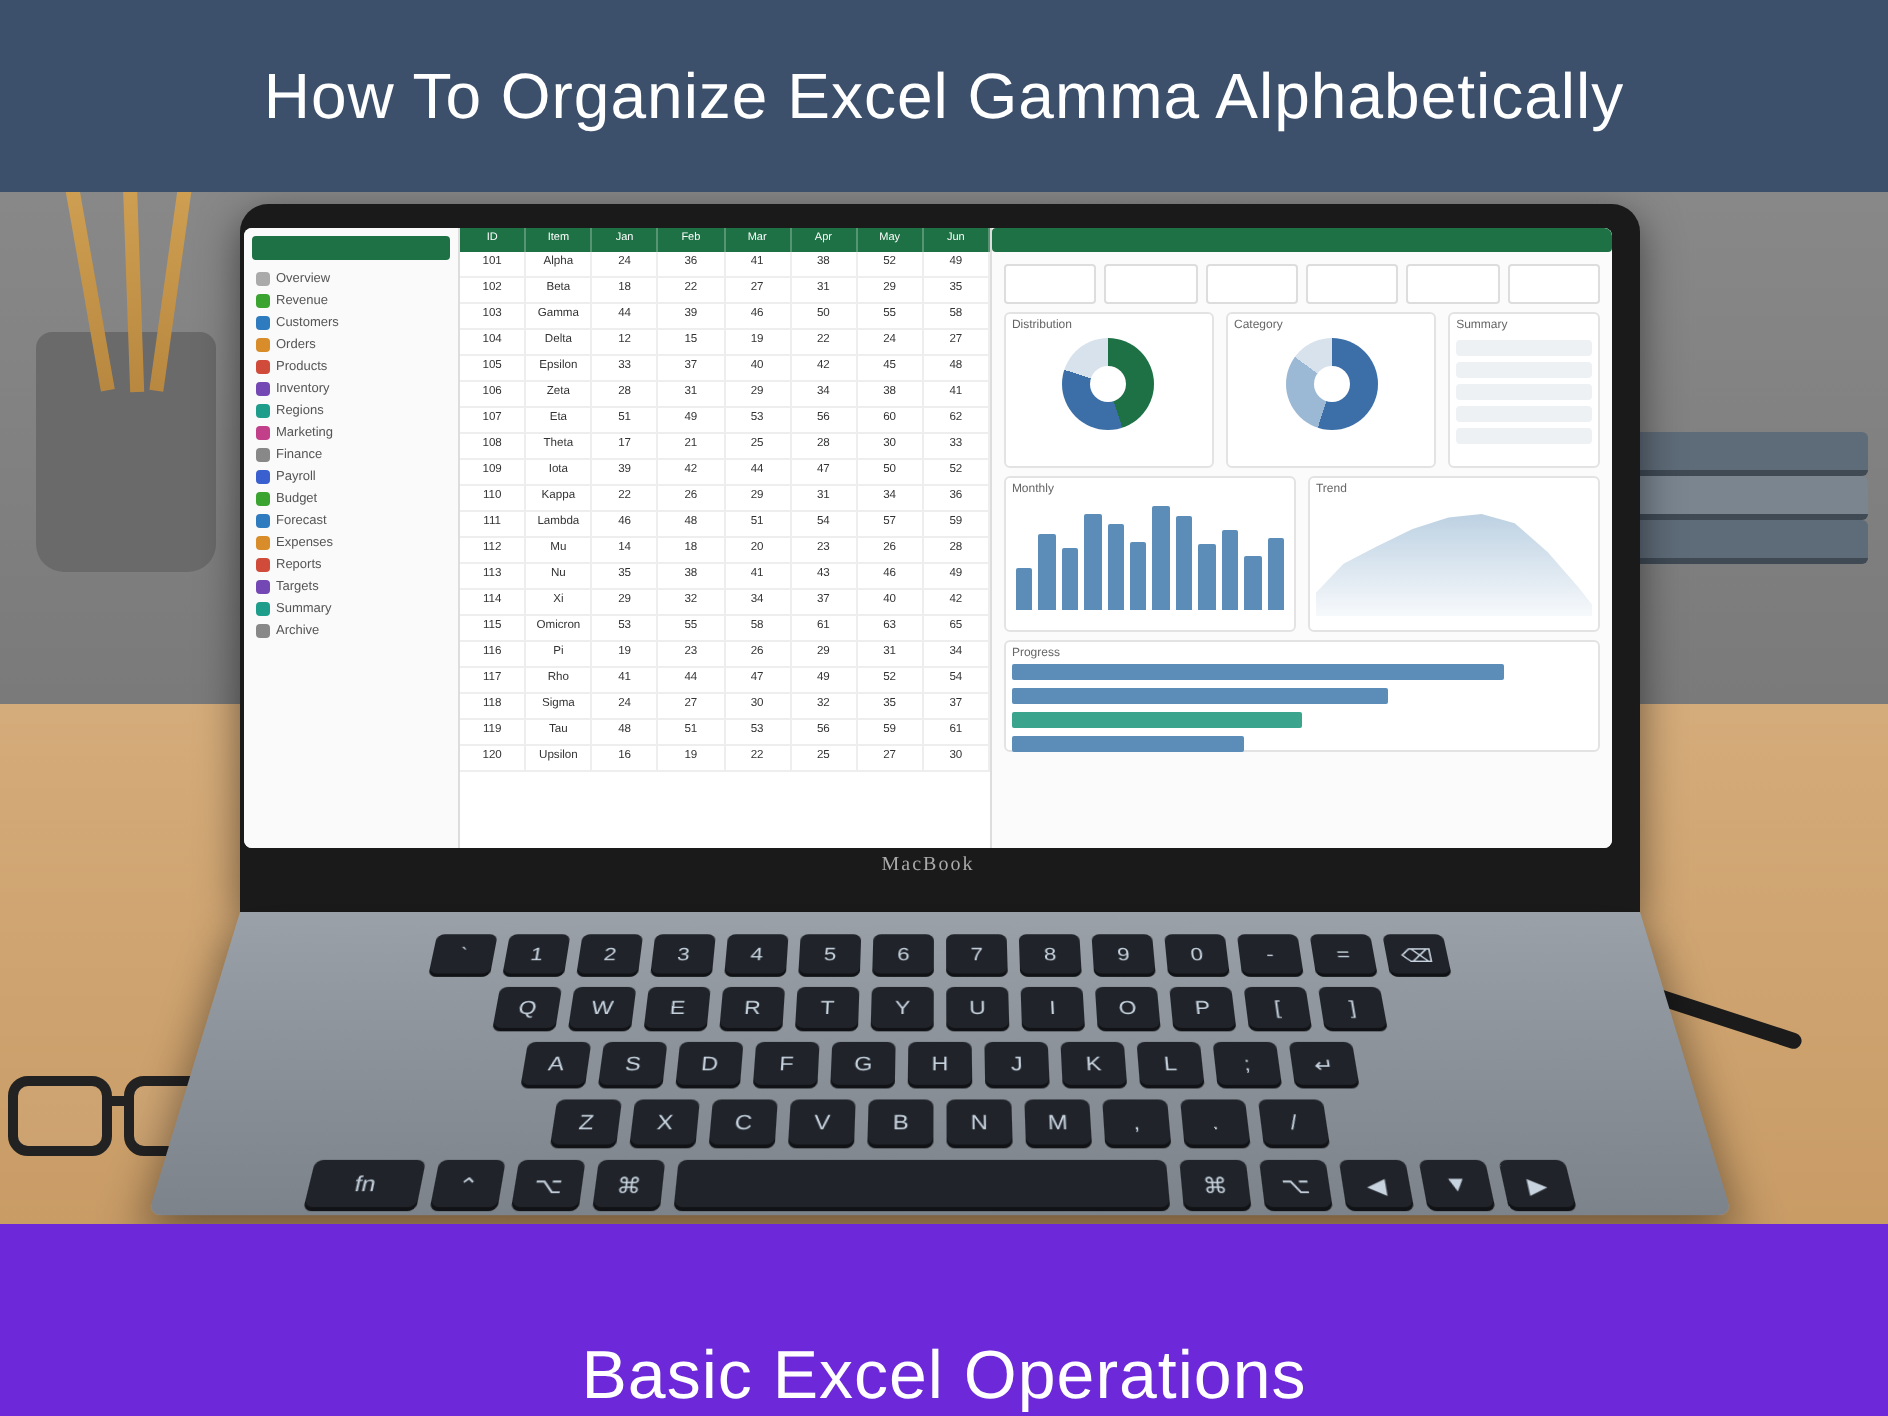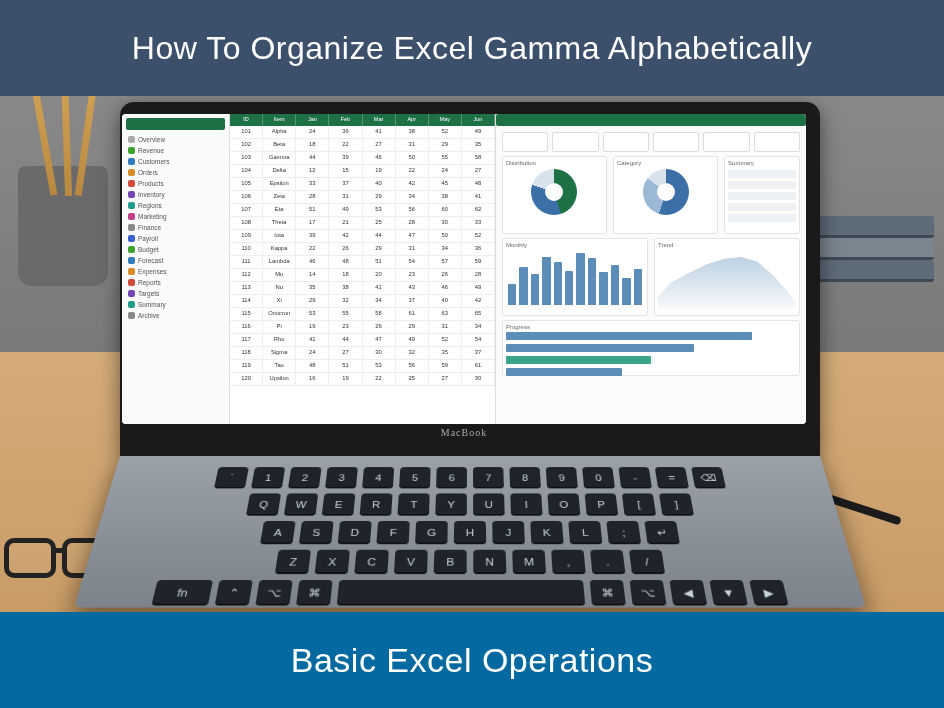--- a/index.html
+++ b/index.html
@@ -22,23 +22,23 @@
     color: #fff;
     font-size: 32px;
     font-weight: 500;
     letter-spacing: 0.5px;
   }
   .footer-banner {
     position: absolute;
     bottom: 0;
     width: 100%;
     height: 96px;
-    background: #0369a1;
-    display: flex;
-    align-items: center;
+    background: #6d28d9;
+    display: flex;
+    align-items: flex-end;
     justify-content: center;
   }
   .footer-banner h2 {
     color: #fff;
     font-size: 34px;
     font-weight: 400;
     letter-spacing: 0.5px;
   }
   .scene {
     position: relative;

